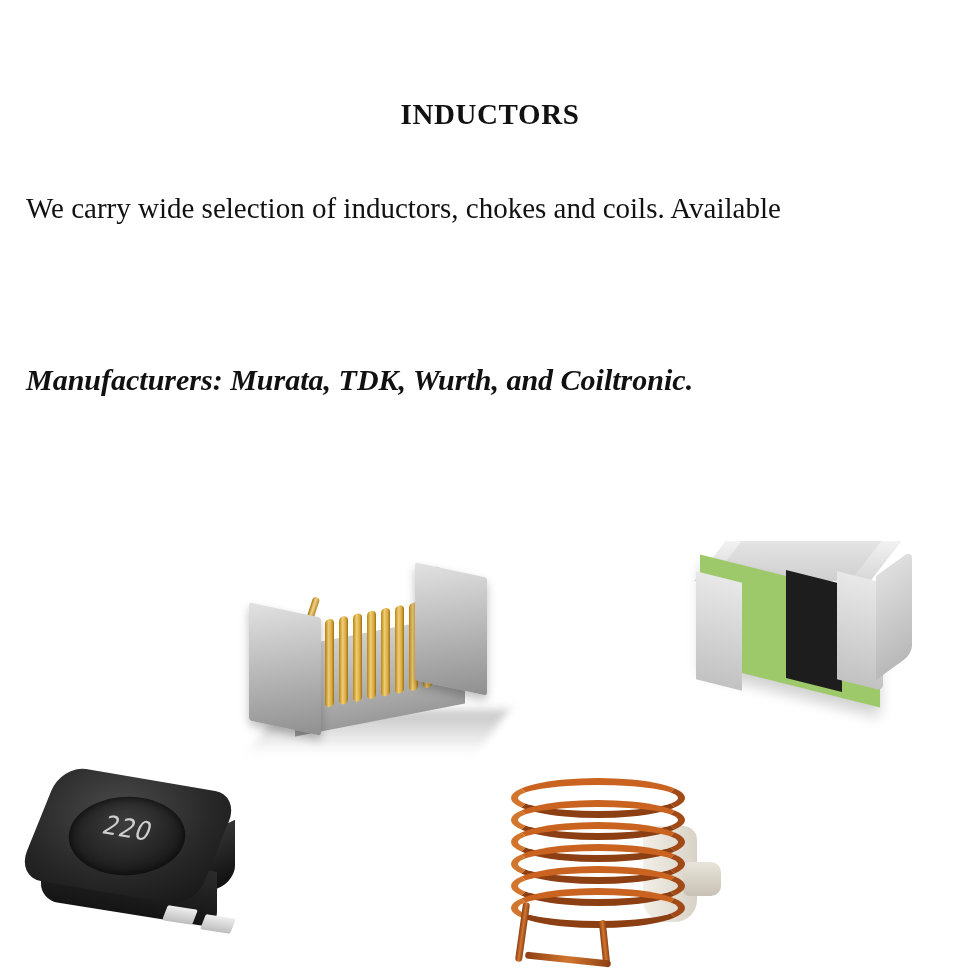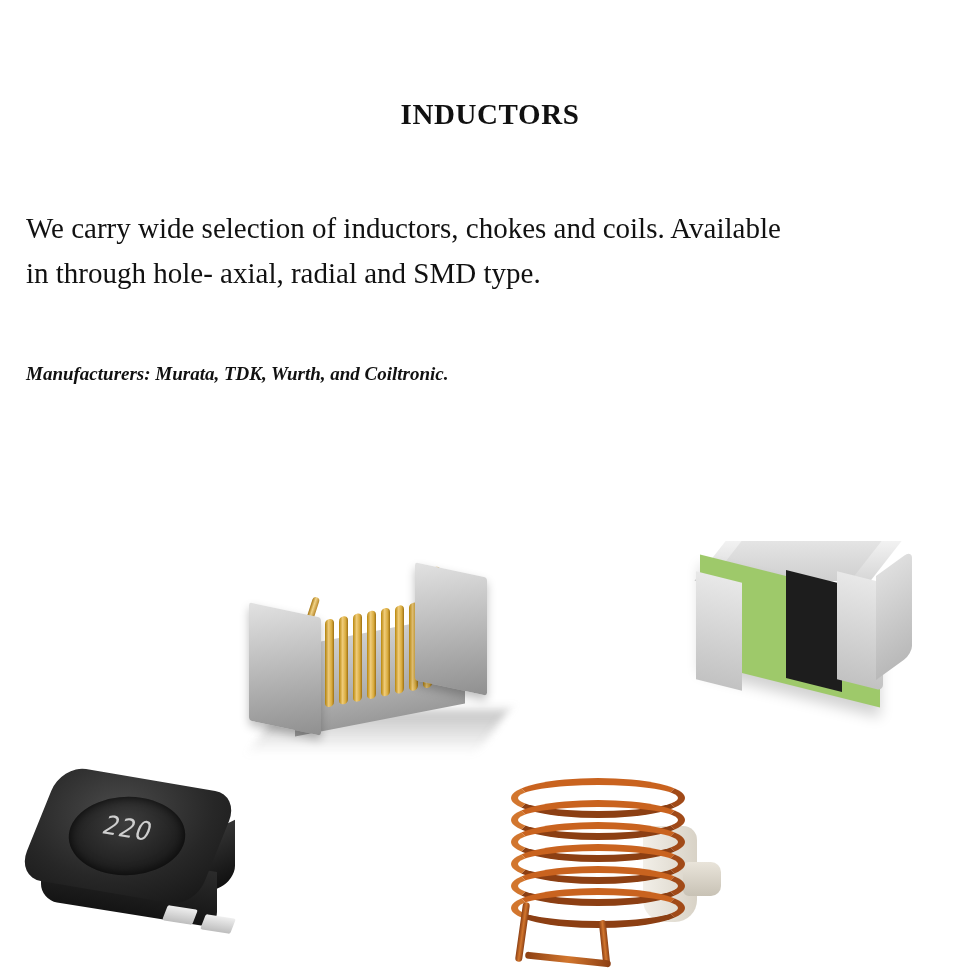--- a/index.html
+++ b/index.html
@@ -30,30 +30,29 @@
     font-weight: bold;
     letter-spacing: 0.6px;
   }
   .body-text {
     position: absolute;
     left: 26px;
     top: 186px;
     width: 940px;
     font-size: 29px;
     line-height: 45px;
-    margin-top: 20px;
   }
   .body-text .line {
     white-space: nowrap;
   }
   .manufacturers {
     position: absolute;
     left: 26px;
     top: 363px;
-    font-size: 19px;
+    font-size: 30px;
     font-style: italic;
     font-weight: bold;
     white-space: nowrap;
   }
 
   
   .images {
     position: absolute;
     left: 0;
     top: 470px;
@@ -312,21 +311,20 @@
 </style>
 </head>
 <body>
 
 <div class="page">
 
   <div class="title">INDUCTORS</div>
 
   <div class="body-text">
     <div class="line">We carry wide selection of inductors, chokes and coils. Available</div>
-    <div class="line">in through hole- axial, radial and SMD type.</div>
   </div>
 
   <div class="manufacturers">Manufacturers: Murata, TDK, Wurth, and Coiltronic.</div>
 
   <div class="images">
 
     <div class="wirewound">
       <div class="ww-shadow"></div>
       <div class="ww-core"></div>
       <div class="ww-coil">

